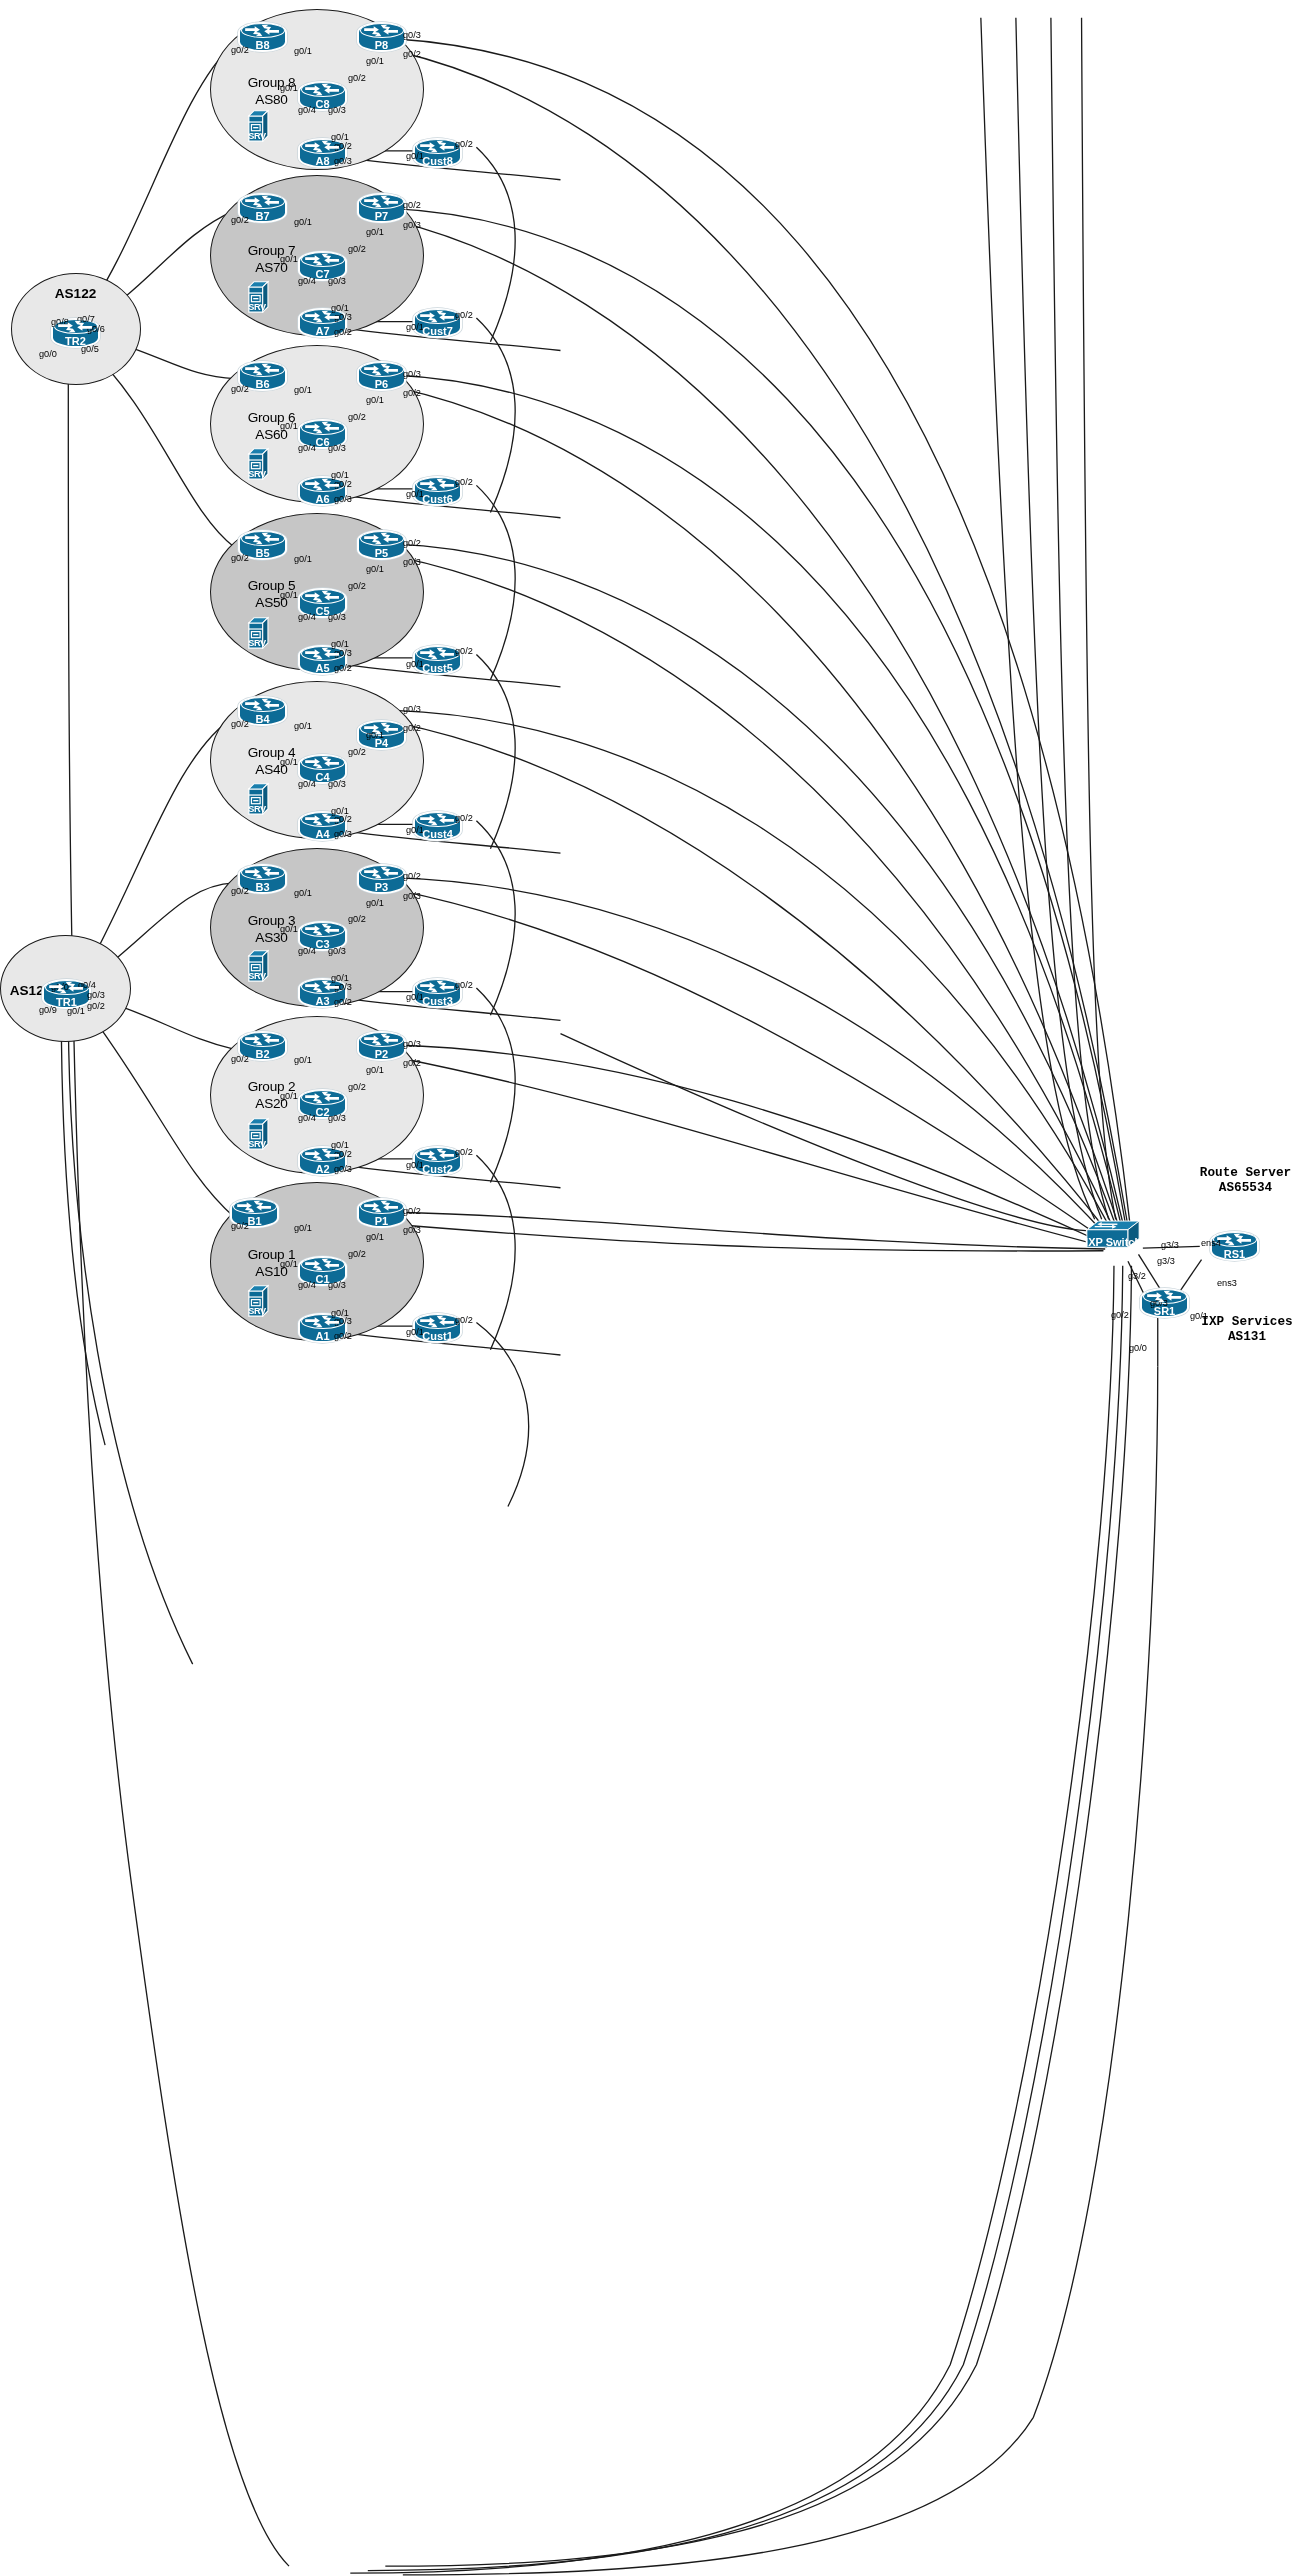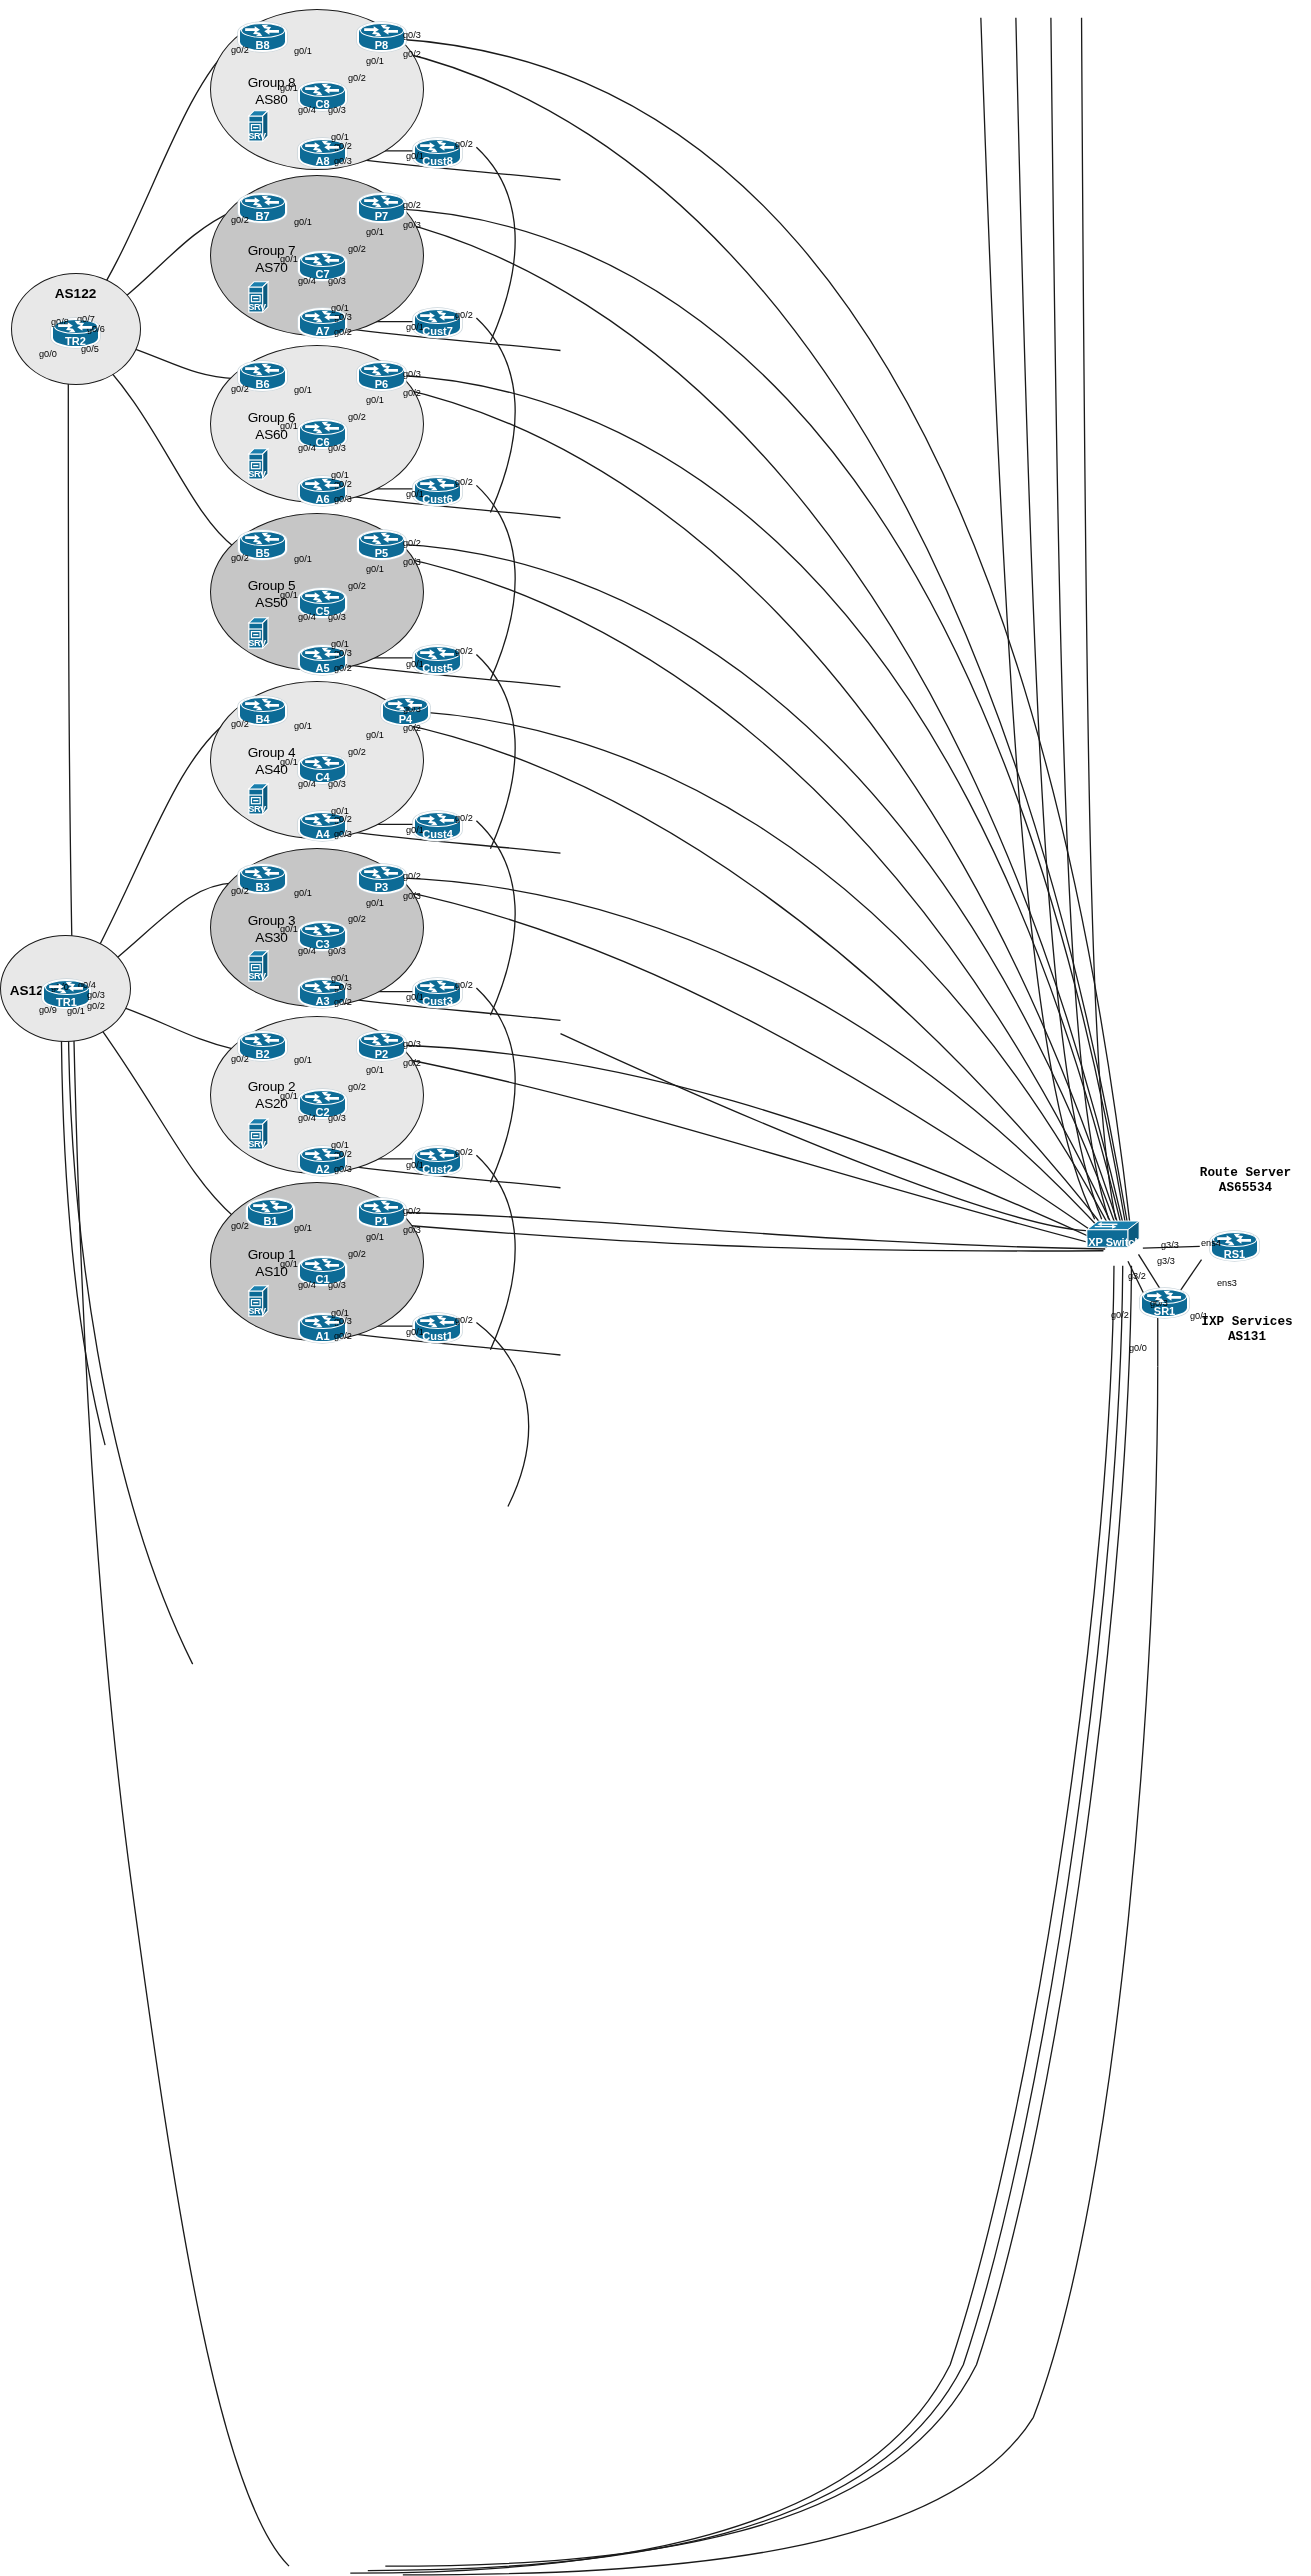--- a/index.html
+++ b/index.html
@@ -569,21 +569,21 @@
         <svg class="arrows" viewBox="0 0 44 15" xmlns="http://www.w3.org/2000/svg">
   <g fill="#ffffff">
     <path d="M2,5 L13,5 L13,2.5 L19,6.5 L13,10.5 L13,8 L2,8 Z"></path>
     <path d="M41,10 L30,10 L30,12.5 L24,8.5 L30,4.5 L30,7 L41,7 Z"></path>
     <path d="M21,1 L29,1 L26,3 L32,3.5 L30,6 L24,5 L25.5,7 Z"></path>
     <path d="M22,14 L14,14 L17,12 L11,11.5 L13,9 L19,10 L17.5,8 Z"></path>
   </g>
         </svg>
         <div class="rname">B4</div>
       </div>
-      <div class="router" style="left: 357px; top: 696px; margin-left: 24px;">
+      <div class="router" style="left: 357px; top: 720px;">
         <div class="body"></div>
         <div class="top"></div>
         <svg class="arrows" viewBox="0 0 44 15" xmlns="http://www.w3.org/2000/svg">
   <g fill="#ffffff">
     <path d="M2,5 L13,5 L13,2.5 L19,6.5 L13,10.5 L13,8 L2,8 Z"></path>
     <path d="M41,10 L30,10 L30,12.5 L24,8.5 L30,4.5 L30,7 L41,7 Z"></path>
     <path d="M21,1 L29,1 L26,3 L32,3.5 L30,6 L24,5 L25.5,7 Z"></path>
     <path d="M22,14 L14,14 L17,12 L11,11.5 L13,9 L19,10 L17.5,8 Z"></path>
   </g>
         </svg>
@@ -775,21 +775,21 @@
         <svg class="arrows" viewBox="0 0 44 15" xmlns="http://www.w3.org/2000/svg">
   <g fill="#ffffff">
     <path d="M2,5 L13,5 L13,2.5 L19,6.5 L13,10.5 L13,8 L2,8 Z"></path>
     <path d="M41,10 L30,10 L30,12.5 L24,8.5 L30,4.5 L30,7 L41,7 Z"></path>
     <path d="M21,1 L29,1 L26,3 L32,3.5 L30,6 L24,5 L25.5,7 Z"></path>
     <path d="M22,14 L14,14 L17,12 L11,11.5 L13,9 L19,10 L17.5,8 Z"></path>
   </g>
         </svg>
         <div class="rname">Cust2</div>
       </div>
-      <div class="router" style="left: 246px; top: 1198px; padding-left: 11px;">
+      <div class="router" style="left: 230px; top: 1198px; padding-left: 11px;">
         <div class="body"></div>
         <div class="top"></div>
         <svg class="arrows" viewBox="0 0 44 15" xmlns="http://www.w3.org/2000/svg">
   <g fill="#ffffff">
     <path d="M2,5 L13,5 L13,2.5 L19,6.5 L13,10.5 L13,8 L2,8 Z"></path>
     <path d="M41,10 L30,10 L30,12.5 L24,8.5 L30,4.5 L30,7 L41,7 Z"></path>
     <path d="M21,1 L29,1 L26,3 L32,3.5 L30,6 L24,5 L25.5,7 Z"></path>
     <path d="M22,14 L14,14 L17,12 L11,11.5 L13,9 L19,10 L17.5,8 Z"></path>
   </g>
         </svg>

